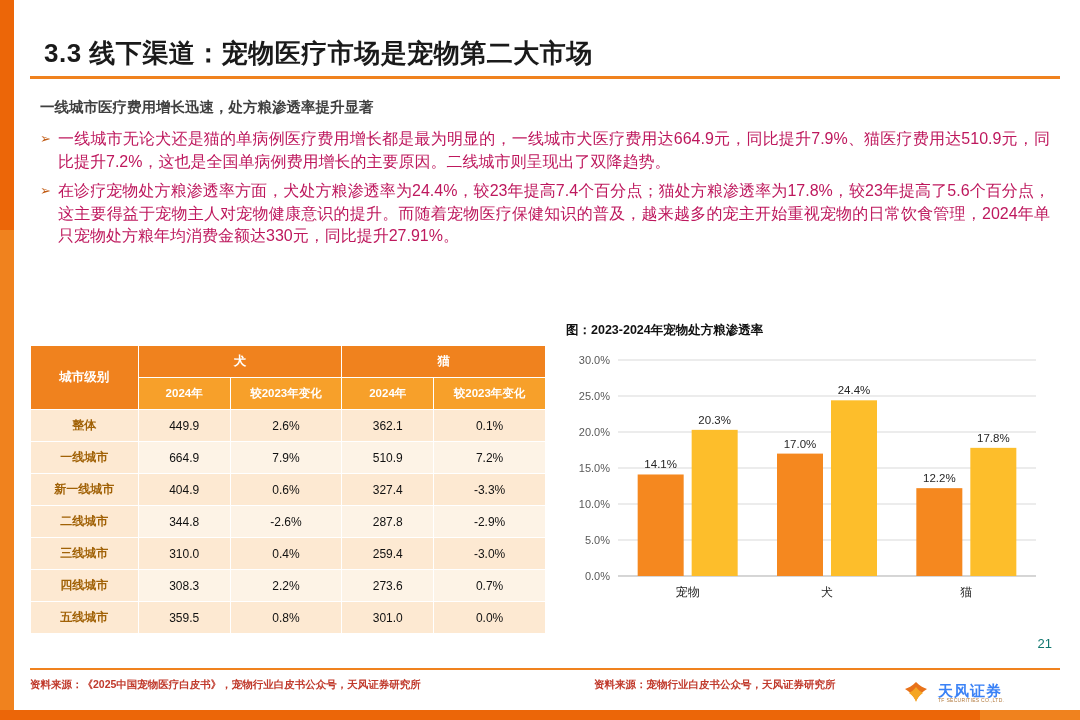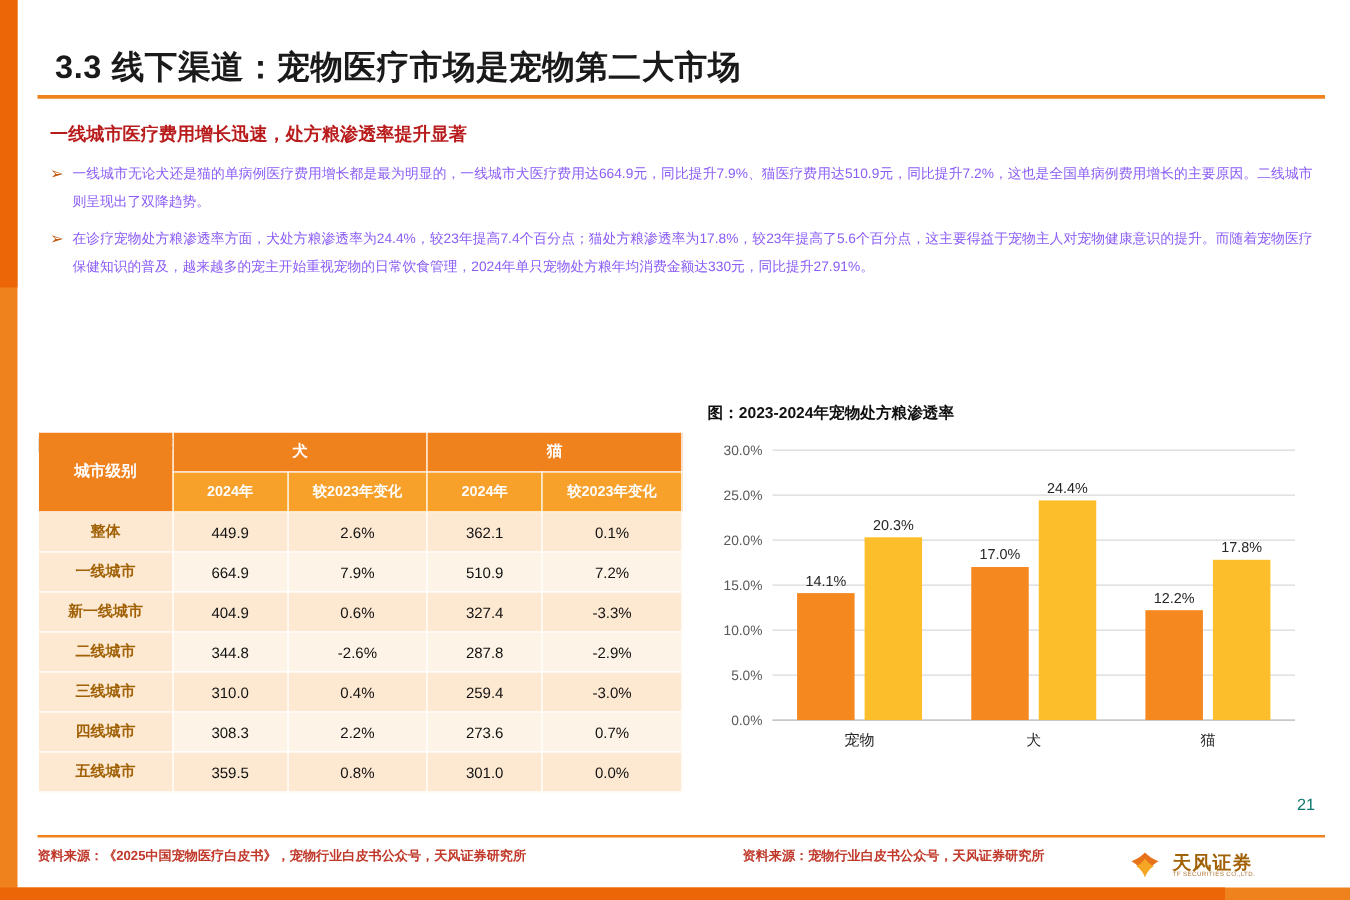--- a/index.html
+++ b/index.html
@@ -27,30 +27,30 @@
     letter-spacing:0.5px;
     text-align:right;
   }
   .title-rule {
     position:absolute; left:30px; top:76px; width:1030px; height:3px;
     background:#f0821e;
   }
   
   .subhead {
     position:absolute; left:40px; top:98px;
-    font-size:14.5px; font-weight:bold; color:#b91c1c;
+    font-size:14.5px; font-weight:bold; color:#404040;
   }
   .bullets { position:absolute; left:40px; top:128px; width:1010px; }
   .bullet { display:flex; margin-bottom:7px; }
   .bullet-mark {
     color:#c05a12; font-size:13px; width:18px; flex:0 0 18px;
     line-height:22px; text-align:left;
   }
   .bullet-text {
-    font-size:11px; line-height:22.5px; color:#8b5cf6;
+    font-size:16px; line-height:22.5px; color:#be185d;
     text-align:justify; flex:1 1 auto;
   }
   
   .fig-cap {
     position:absolute; font-size:12.5px; font-weight:bold; color:#111;
   }
   #cap-left { left:30px; top:320px;margin-top:28px; }
   #cap-right { left:566px; top:322px; }
 
   
@@ -100,21 +100,21 @@
     position:absolute; font-size:10.5px; color:#c0392b; font-weight:bold;
   }
   #src-left { left:30px; top:678px; }
   #src-right { left:594px; top:678px; }
   .logo {
     position:absolute; right:28px; top:676px; width:150px; height:34px;
     display:flex; align-items:center; gap:8px;
   }
   .logo-mark { width:28px; height:28px; position:relative; }
   .logo-text { line-height:1.05; }
-  .logo-cn { font-size:15px; font-weight:bold; color:#a16207; letter-spacing:1px; }
+  .logo-cn { font-size:15px; font-weight:bold; color:#3b82f6; letter-spacing:1px; }
   .logo-en { font-size:5px; color:#b0783c; letter-spacing:0.3px; }
   .bottom-strip {
     position:absolute; left:0; bottom:0; width:1080px; height:10px;
     background:#f0821e;
   }
   .bottom-strip-dark {
     position:absolute; left:0; bottom:0; width:980px; height:10px;
     background:#ec6608;
   }
 </style>

